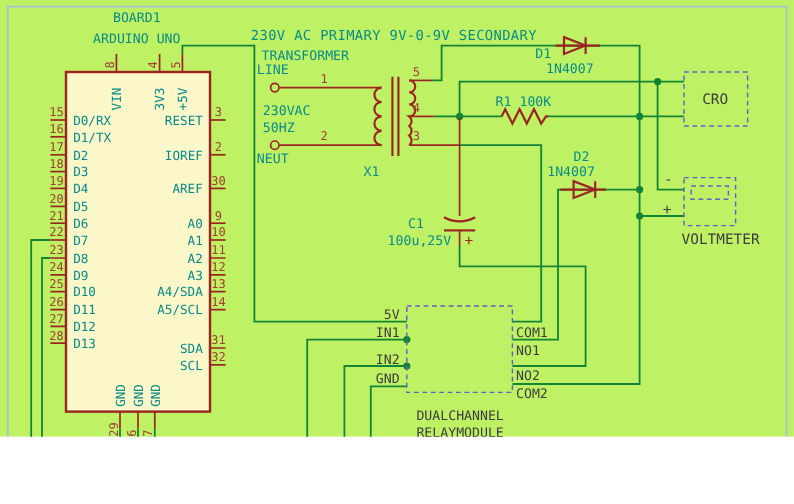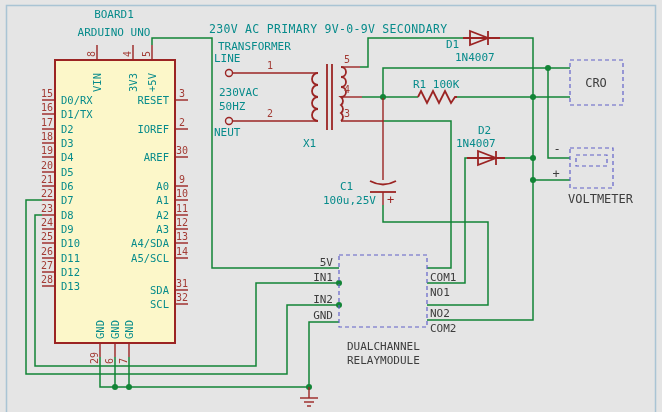--- a/index.html
+++ b/index.html
@@ -1,16 +1,16 @@
 <!DOCTYPE html>
 <html><head>
 <meta charset="utf-8">
 <style>
   html,body{margin:0;padding:0;background:#ffffff;}
-  .page{position:relative;width:662px;height:412px;background:#e5e5e5;font-family:"DejaVu Sans Mono",monospace;}
+  .page{position:relative;width:662px;height:364px;background:#bef264;font-family:"DejaVu Sans Mono",monospace;}
   svg text{font-family:"DejaVu Sans Mono",monospace;}
   .teal{fill:#078b8b;font-size:11px;}
   .teal-sm{fill:#078b8b;font-size:10.5px;}
   .title-txt{fill:#078b8b;font-size:11.5px;letter-spacing:0.3px;}
   .num{fill:#a33c35;font-size:10px;}
   .blk{fill:#3d3d3d;font-size:11px;}
   .blk-lg{fill:#3d3d3d;font-size:12px;}
   .wire{stroke:#128436;stroke-width:1.5;fill:none;}
   .lead{stroke:#9b2423;stroke-width:1.4;fill:none;}
   .comp{stroke:#9b2423;stroke-width:1.8;fill:none;}

